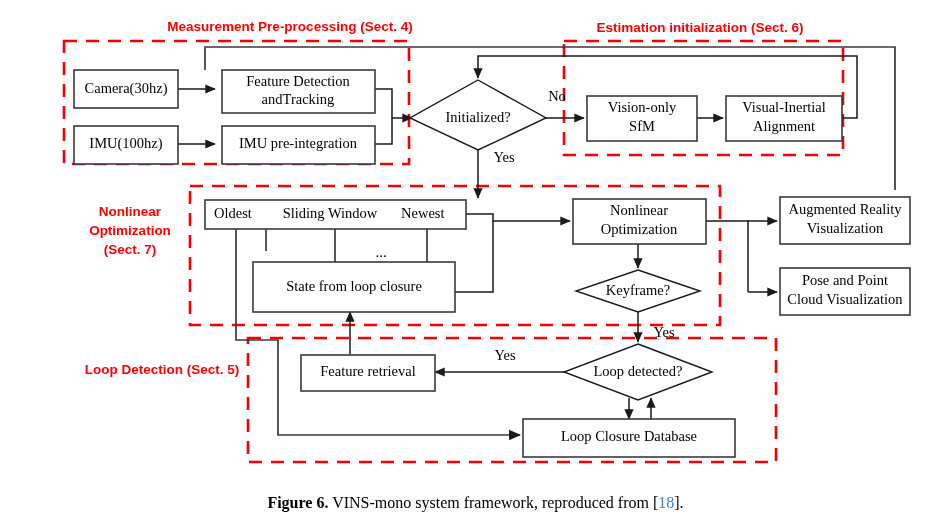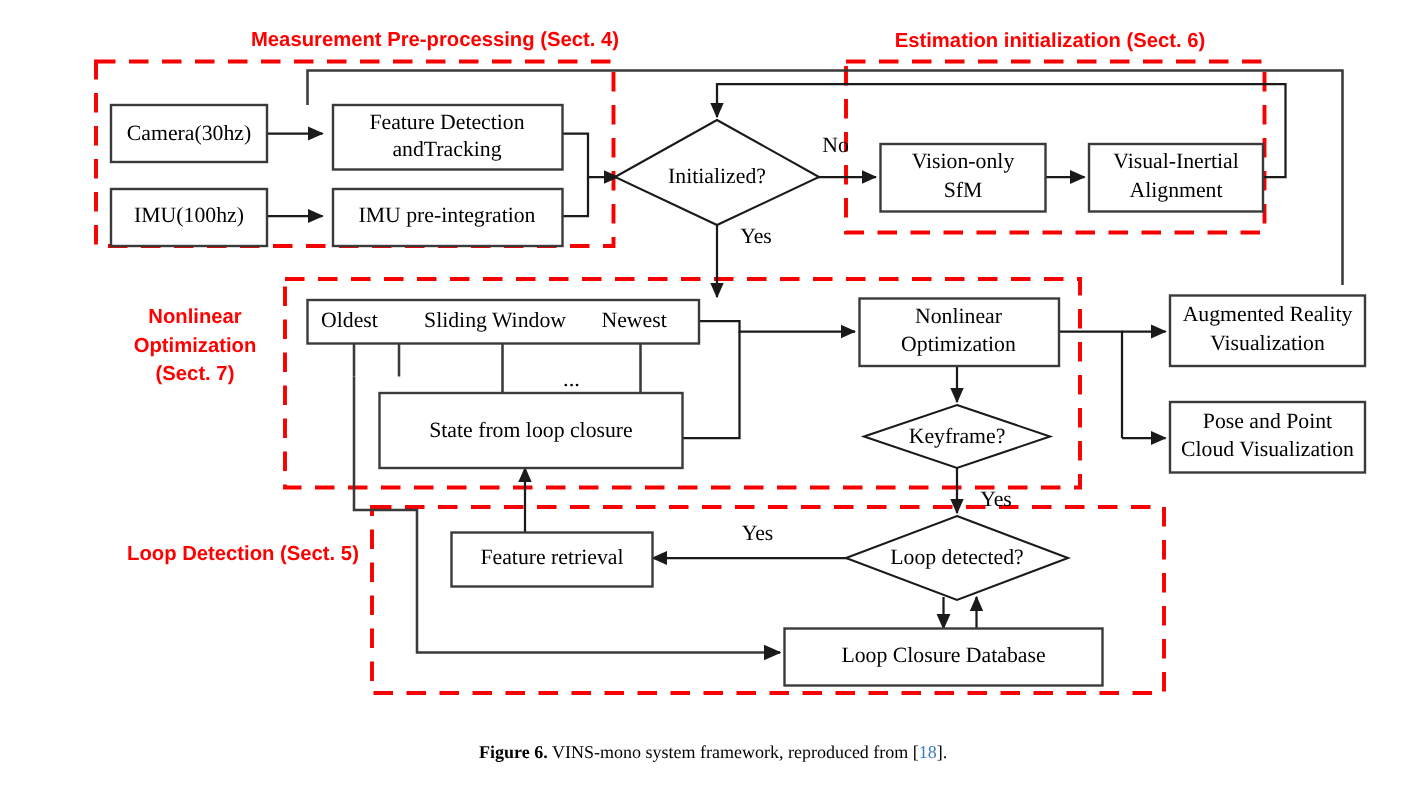--- a/index.html
+++ b/index.html
@@ -89,21 +89,21 @@
     text-anchor: middle;
     dominant-baseline: middle;
   }
   #caption {
     position: absolute;
     left: 0;
     top: 494px;
     width: 951px;
     text-align: center;
     font-family: "Liberation Serif", serif;
-    font-size: 12px;
+    font-size: 16px;
     color: #000000;
   }
   #caption .cap-bold { font-weight: bold; }
   #caption .cap-ref { color: #3a7cc4; }
 </style>
 </head>
 <body>
 
 <div id="figure-root">
 

